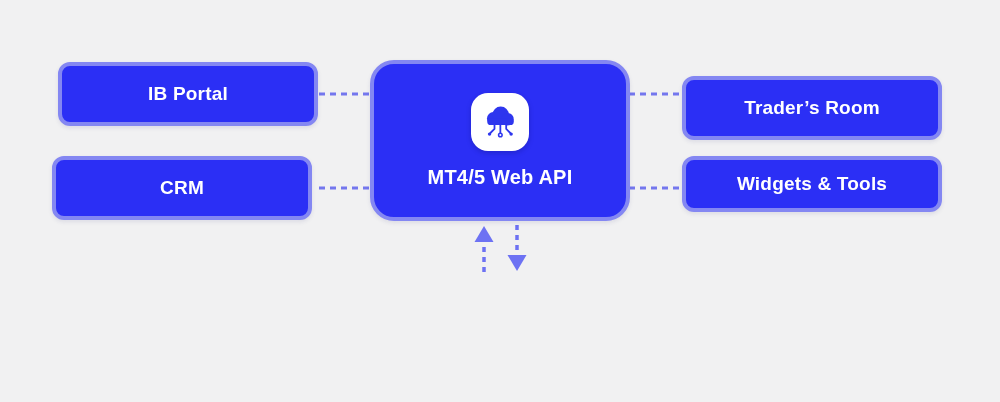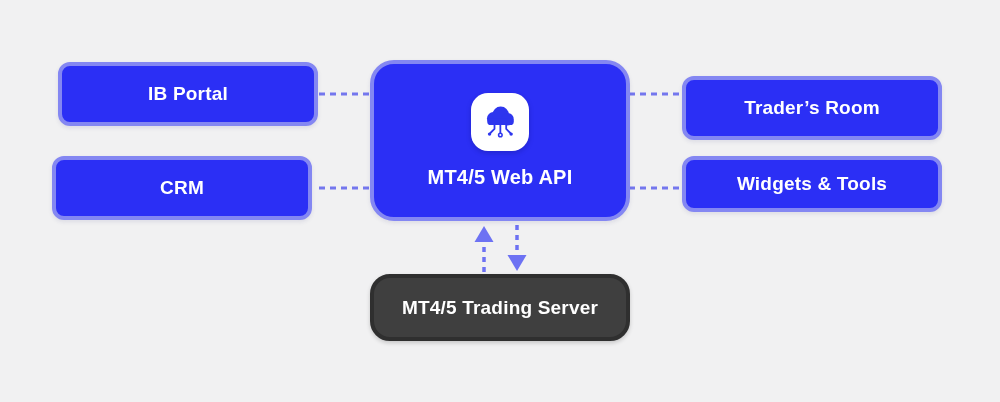--- a/index.html
+++ b/index.html
@@ -126,17 +126,14 @@
   </div>
 
   <div class="node node-tr">
     <span class="node-label">Trader’s Room</span>
   </div>
 
   <div class="node node-wt">
     <span class="node-label">Widgets &amp; Tools</span>
   </div>
 
-  <div class="node node-server">
-    <span class="node-label">MT4/5 Trading Server</span>
-  </div>
 
 </div>
 
 </body></html>

